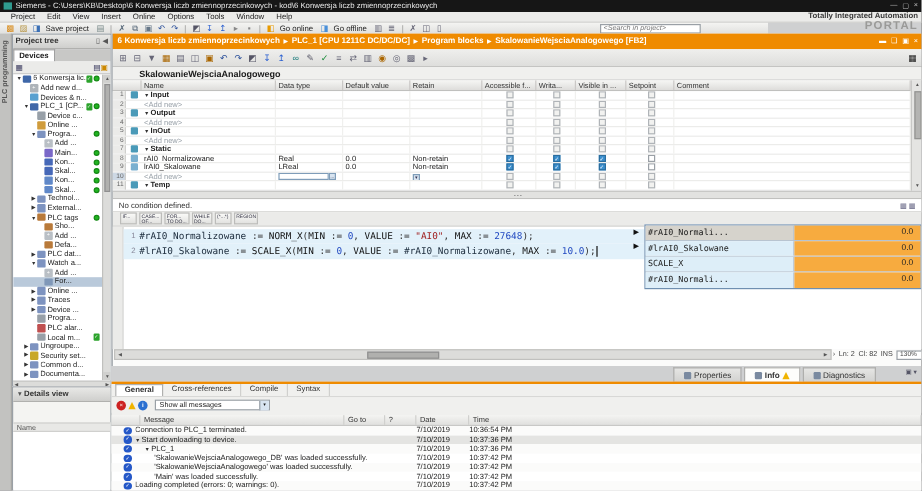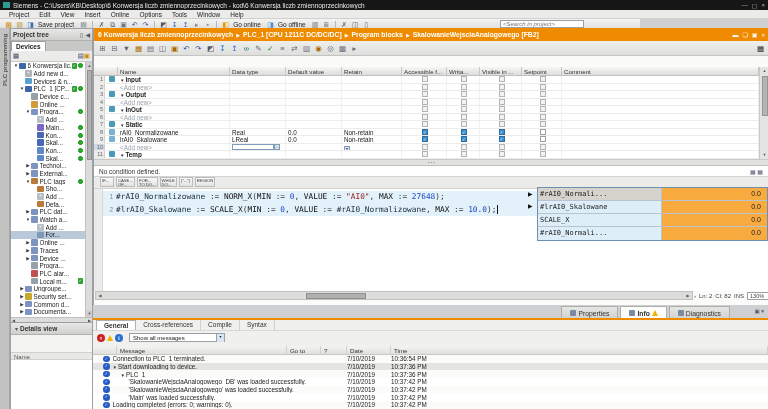--- a/index.html
+++ b/index.html
@@ -217,20 +217,24 @@
       <div class="mi">Edit</div>
       <div class="mi">View</div>
       <div class="mi">Insert</div>
       <div class="mi">Online</div>
       <div class="mi">Options</div>
       <div class="mi">Tools</div>
       <div class="mi">Window</div>
       <div class="mi">Help</div>
     </div>
 
+  <div id="tia" class="abs">
+    <div class="l1">Totally Integrated Automation</div>
+    <div class="l2">PORTAL</div>
+  </div>
 
   <div id="toolbar" class="abs">
       <span class="tbi" style="color: rgb(217, 142, 32);">▩</span>
       <span class="tbi" style="color: rgb(184, 152, 74);">▨</span>
       <span class="tbi" style="color: rgb(58, 111, 181);">◨</span>
       <span class="tbl">Save project</span>
       <span class="tbi" style="color: rgb(119, 136, 136);">▤</span>
       <span class="tbsep"></span>
       <span class="tbi" style="color: rgb(85, 102, 119);">✗</span>
       <span class="tbi" style="color: rgb(85, 102, 119);">⧉</span>
@@ -554,20 +558,21 @@
         <span class="eti" style="color: rgb(102, 102, 119);">≡</span>
         <span class="eti" style="color: rgb(102, 102, 119);">⇄</span>
         <span class="eti" style="color: rgb(102, 102, 119);">▥</span>
         <span class="eti" style="color: rgb(170, 102, 0);">◉</span>
         <span class="eti" style="color: rgb(102, 102, 119);">◎</span>
         <span class="eti" style="color: rgb(102, 102, 119);">▩</span>
         <span class="eti" style="color: rgb(102, 102, 119);">▸</span>
         <span class="sp"></span>
         <span class="eti">▦</span>
       </div>
+    <div id="blocktitle" class="abs">SkalowanieWejsciaAnalogowego</div>
 
     <div id="ifacehdr" class="abs">
         <span class="hc" style="width: 24px;"></span>
         <span class="hc" style="width: 112px;">Name</span>
         <span class="hc" style="width: 56px;">Data type</span>
         <span class="hc" style="width: 56px;">Default value</span>
         <span class="hc" style="width: 60px;">Retain</span>
         <span class="hc" style="width: 45px;">Accessible f...</span>
         <span class="hc" style="width: 33px;">Writa...</span>
         <span class="hc" style="width: 42px;">Visible in ...</span>

